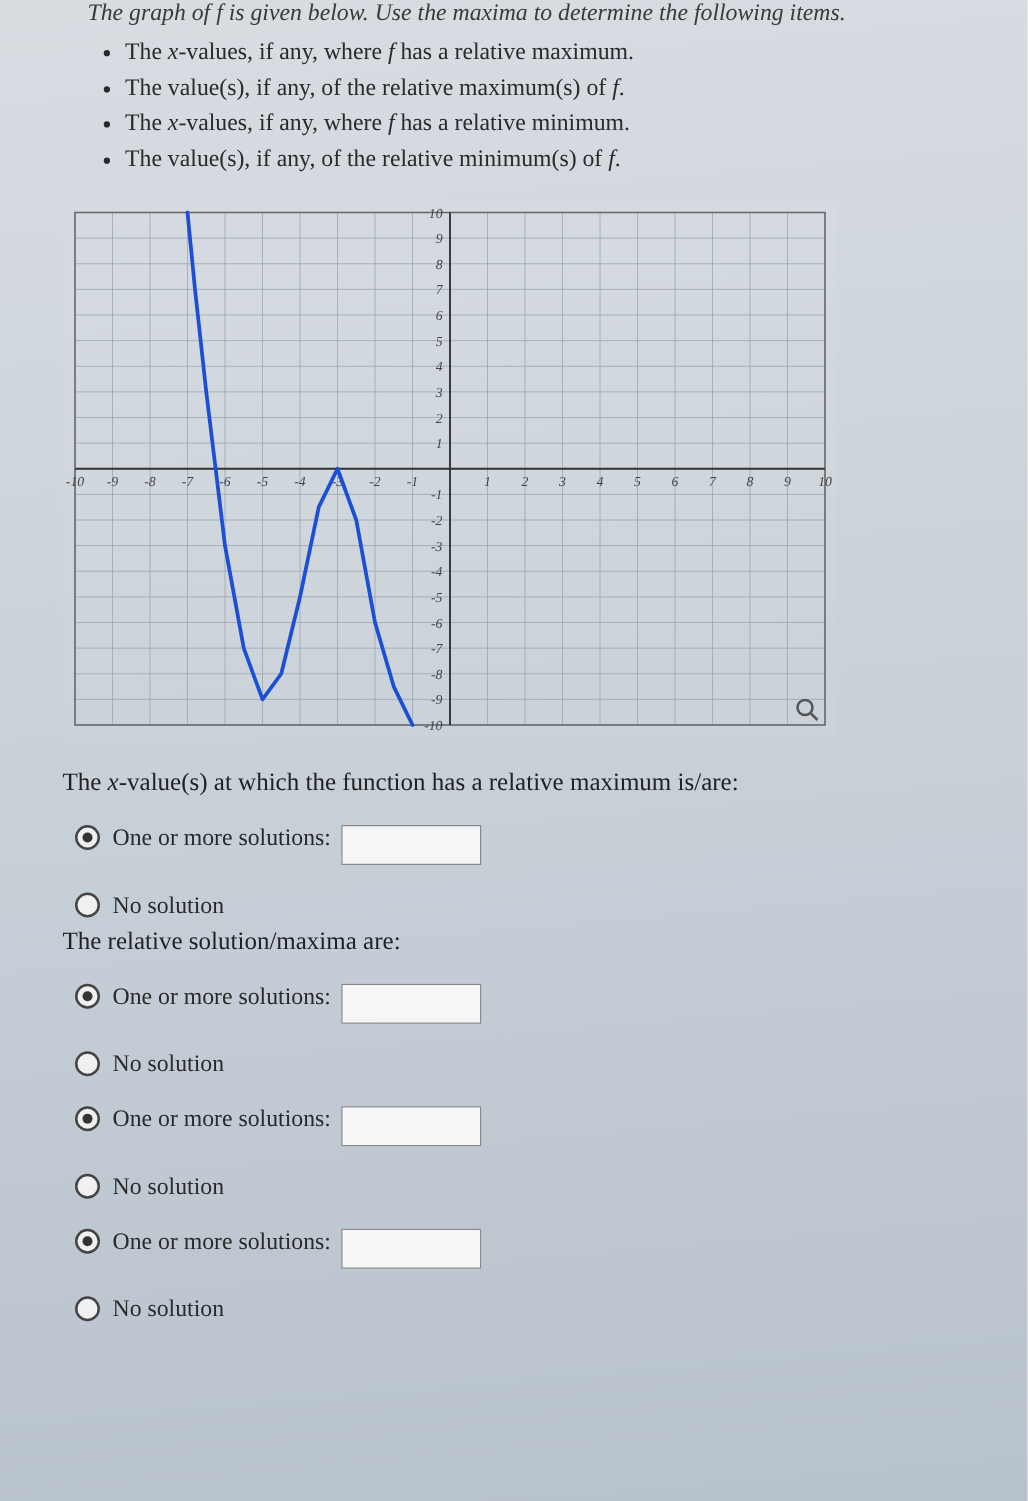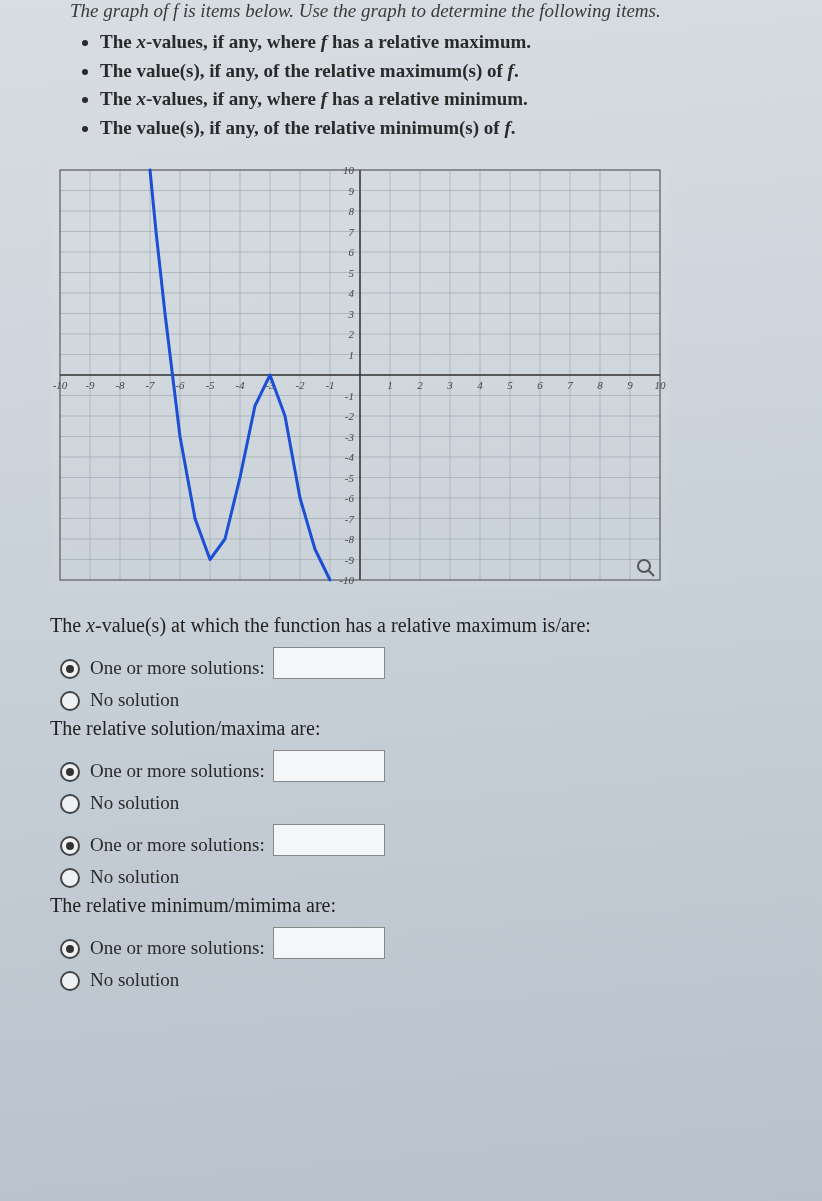--- a/index.html
+++ b/index.html
@@ -18,21 +18,20 @@
   .intro-text {
     font-size: 19px;
     color: #3a3a3a;
     margin: 0 0 6px 50px;
     font-style: italic;
   }
   ul.bullets {
     list-style: disc;
     margin: 6px 0 18px 50px;
     padding-left: 30px;
-    font-weight: bold;
   }
   ul.bullets li {
     font-size: 19px;
     line-height: 1.5;
     color: #2a2a2a;
   }
   .ital { font-style: italic; }
   .fn { font-family: 'Times New Roman', serif; font-style: italic; }
 
   
@@ -43,23 +42,23 @@
     background: rgba(255,255,255,0.05);
   }
 
   
   .question-block {
     margin: 2px 0 8px 30px;
     font-size: 20px;
     color: #222;
   }
   .option-row {
-    margin: 10px 0 6px 40px;
+    margin: 22px 0 6px 40px;
     display: flex;
-    align-items: flex-end;
+    align-items: flex-start;
     font-size: 19px;
   }
   .radio {
     width: 16px;
     height: 16px;
     border: 2px solid #444;
     border-radius: 50%;
     display: inline-flex;
     align-items: center;
     justify-content: center;
@@ -83,21 +82,21 @@
     background: #f5f6f7;
     margin-left: 8px;
     vertical-align: middle;
   }
 </style>
 </head>
 <body>
 
 <div class="page">
 
-  <div class="intro-text">The graph of f is items below. Use the graph to determine the following items.</div>
+  <div class="intro-text">The graph of f is given below. Use the maxima to determine the following items.</div>
 
   <ul class="bullets">
     <li>The <span class="ital">x</span>-values, if any, where <span class="fn">f</span> has a relative maximum.</li>
     <li>The value(s), if any, of the relative maximum(s) of <span class="fn">f</span>.</li>
     <li>The <span class="ital">x</span>-values, if any, where <span class="fn">f</span> has a relative minimum.</li>
     <li>The value(s), if any, of the relative minimum(s) of <span class="fn">f</span>.</li>
   </ul>
 
   <div class="chart-wrap">
     <svg class="chart" id="chart" width="620" height="430">
@@ -221,21 +220,20 @@
   <div class="option-row">
     <span class="radio checked"></span>
     <span>One or more solutions:</span>
     <span class="answer-input"></span>
   </div>
   <div class="option-row">
     <span class="radio"></span>
     <span>No solution</span>
   </div>
 
-  <div class="question-block">The relative minimum/mimima are:</div>
   <div class="option-row">
     <span class="radio checked"></span>
     <span>One or more solutions:</span>
     <span class="answer-input"></span>
   </div>
   <div class="option-row">
     <span class="radio"></span>
     <span>No solution</span>
   </div>
 

